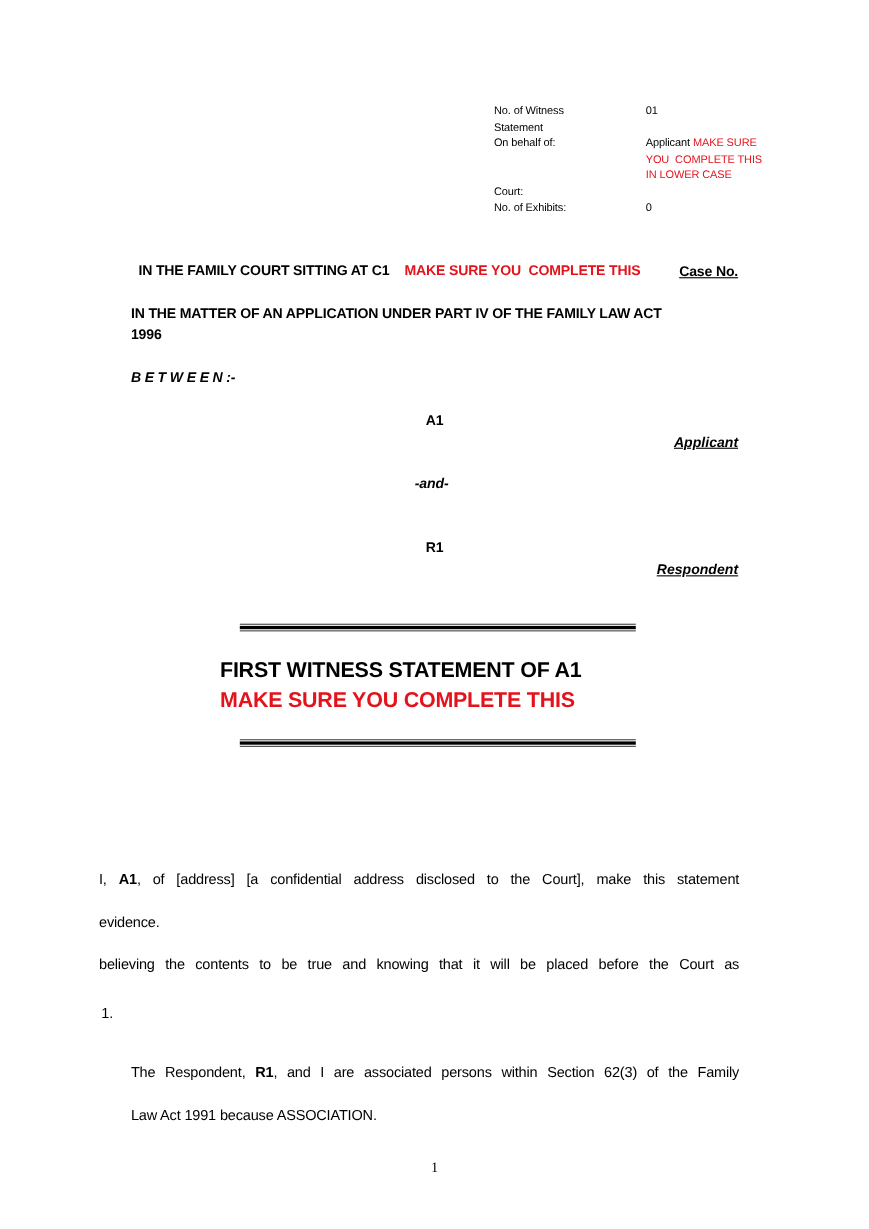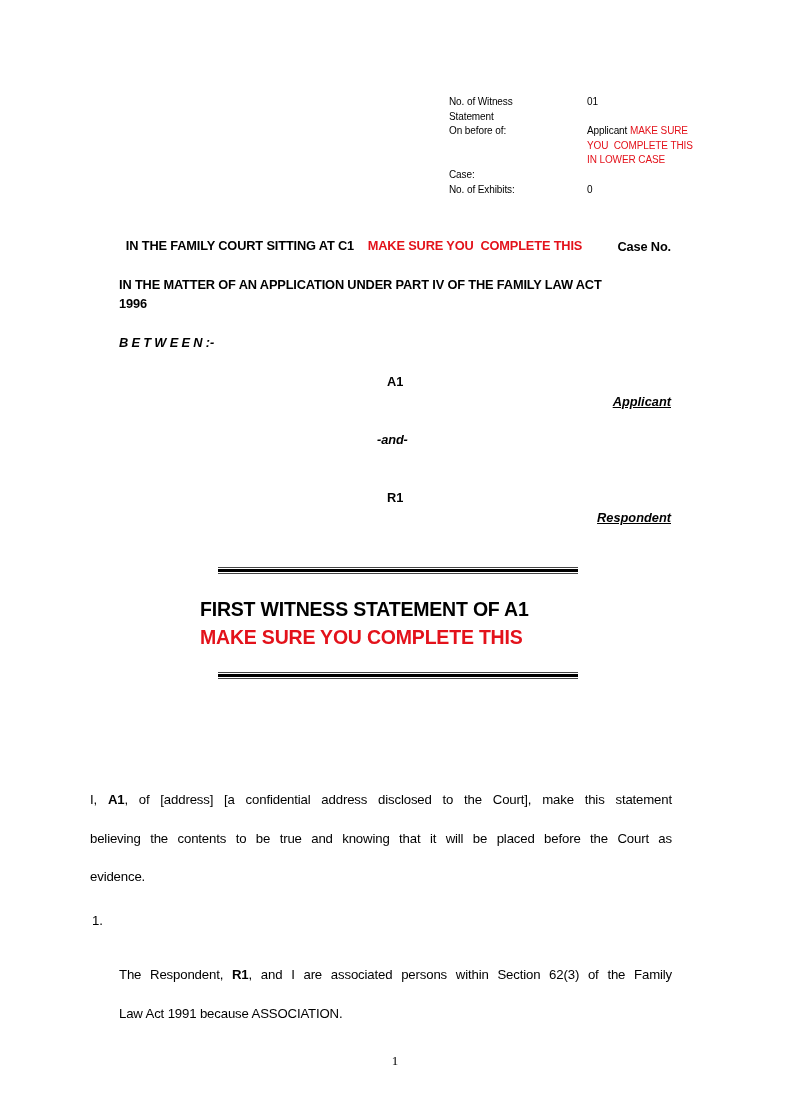--- a/index.html
+++ b/index.html
@@ -112,38 +112,38 @@
   </style>
 </head>
 <body>
 
 <div class="abs info info-label" style="top:95px;">
   <span>No. of Witness</span><br>
   <span>Statement</span>
 </div>
 <div class="abs info info-value" style="top:95px;">01</div>
 
-<div class="abs info info-label" style="top:124px;">On before of:</div>
+<div class="abs info info-label" style="top:124px;">On behalf of:</div>
 <div class="abs info info-value" style="top:124px;">
   <span>Applicant</span>
   <span class="red">MAKE SURE</span><br>
   <span class="red" style="white-space:pre;">YOU  COMPLETE THIS</span><br>
   <span class="red">IN LOWER CASE</span>
 </div>
 
-<div class="abs info info-label" style="top:168px;">Case:</div>
+<div class="abs info info-label" style="top:168px;">Court:</div>
 <div class="abs info info-value" style="top:168px;"></div>
 
 <div class="abs info info-label" style="top:183px;">No. of Exhibits:</div>
 <div class="abs info info-value" style="top:183px;">0</div>
 
 <div class="abs heading" style="left:119px; top:217px; white-space:pre;">
   <span>IN THE FAMILY COURT SITTING AT C1</span><span>    </span><span class="red" style="white-space:pre;">MAKE SURE YOU  COMPLETE THIS</span>
 </div>
-<div class="abs heading" style="right:119px; top:237px; ">Case No.</div>
+<div class="abs heading" style="right:119px; top:237px; text-decoration:underline;">Case No.</div>
 
 <div class="abs heading" style="left:119px; top:275px; width:560px;">
   <span>IN THE MATTER OF AN APPLICATION UNDER PART IV OF THE FAMILY LAW ACT</span><br>
   <span>1996</span>
 </div>
 
 <div class="abs heading" style="left:119px; top:333px; font-style:italic;">B E T W E E N :-</div>
 
 <div class="abs center-bold" style="left:387px; top:374px;">A1</div>
 <div class="abs party-role" style="right:119px; top:394px;">Applicant</div>
@@ -153,22 +153,22 @@
 <div class="abs center-bold" style="left:387px; top:490px;">R1</div>
 <div class="abs party-role" style="right:119px; top:510px;">Respondent</div>
 
 <div class="abs rule" style="top:567px;"></div>
 <div class="abs title" style="top:596px;">FIRST WITNESS STATEMENT OF A1</div>
 <div class="abs title red" style="top:624px;">MAKE SURE YOU COMPLETE THIS</div>
 <div class="abs rule" style="top:672px;"></div>
 
 <div class="abs body-text" style="top:781px;">
   <span class="body-line"><span>I, </span><b>A1</b><span>, of [address] [a confidential address disclosed to the Court], make this statement</span></span>
+  <span class="body-line last">evidence.</span>
   <span class="body-line">believing the contents to be true and knowing that it will be placed before the Court as</span>
-  <span class="body-line last">evidence.</span>
 </div>
 
 <div class="abs list-num" style="top:913px;">1.</div>
 <div class="abs list-text" style="top:956px;">
   <span class="body-line"><span>The Respondent, </span><b>R1</b><span>, and I are associated persons within Section 62(3) of the Family</span></span>
   <span class="body-line last">Law Act 1991 because ASSOCIATION.</span>
 </div>
 
 <div class="abs page-num" style="top:1053px;">1</div>
 

